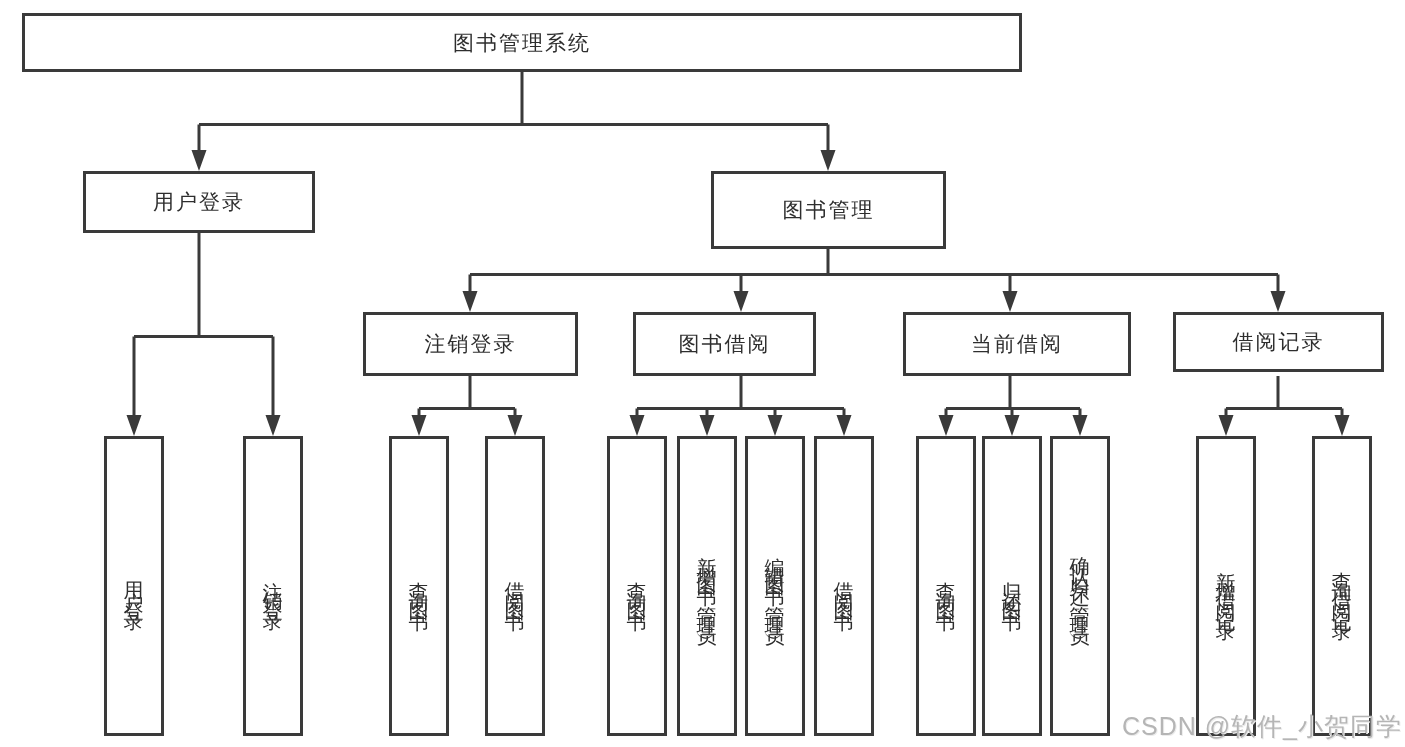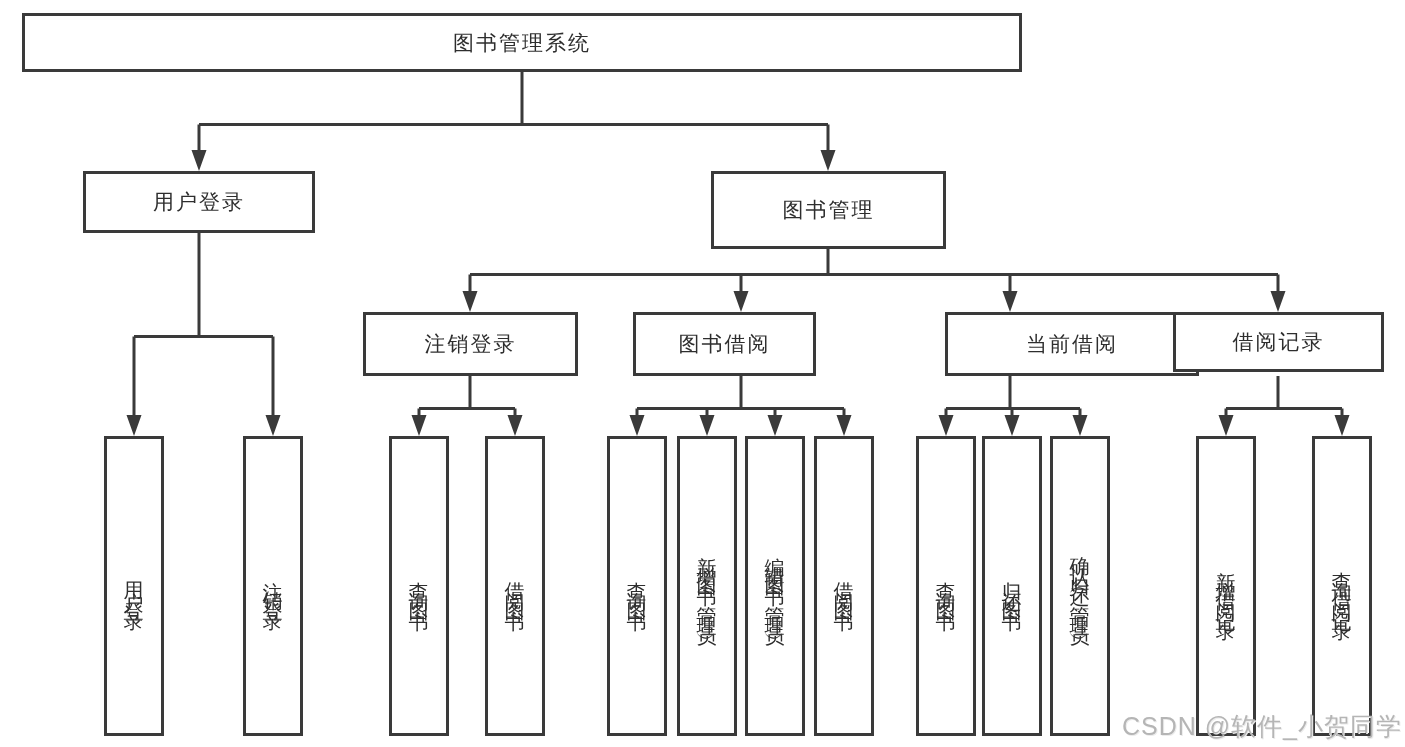--- a/index.html
+++ b/index.html
@@ -83,21 +83,21 @@
          M1334.5 415 L1349.5 415 L1342 436 Z"></path>
   </svg>
 
   <div class="node hbox" style="left:22px;top:13px;width:1000px;height:59px">图书管理系统</div>
 
   <div class="node hbox" style="left:83px;top:171px;width:232px;height:62px">用户登录</div>
   <div class="node hbox" style="left:711px;top:171px;width:235px;height:78px">图书管理</div>
 
   <div class="node hbox" style="left:363px;top:312px;width:215px;height:64px">注销登录</div>
   <div class="node hbox" style="left:633px;top:312px;width:183px;height:64px">图书借阅</div>
-  <div class="node hbox" style="left:945px;top:312px;width:254px;height:64px">当前借阅</div>
+  <div class="node hbox" style="left:903px;top:312px;width:228px;height:64px">当前借阅</div>
   <div class="node hbox" style="left:1173px;top:312px;width:211px;height:60px">借阅记录</div>
 
   <div class="node vbox" style="left:104px">用户登录</div>
   <div class="node vbox" style="left:243px">注销登录</div>
 
   <div class="node vbox" style="left:389px">查询图书</div>
   <div class="node vbox" style="left:485px">借阅图书</div>
 
   <div class="node vbox" style="left:607px">查询图书</div>
   <div class="node vbox" style="left:677px">新增图书（管理员）</div>

